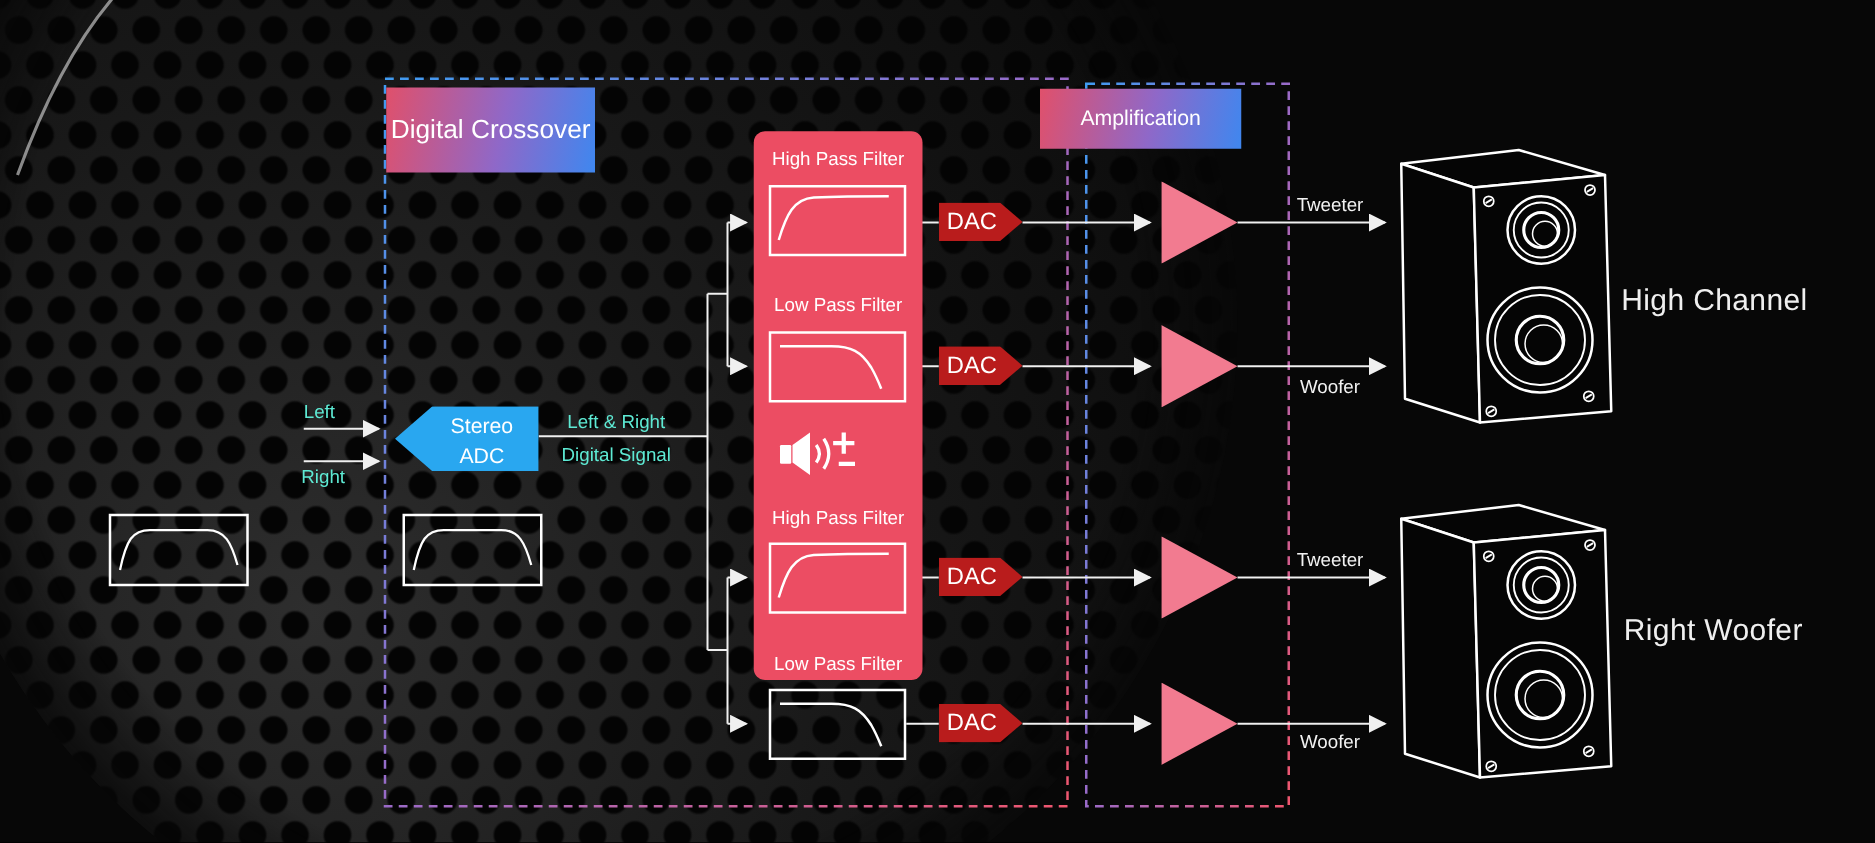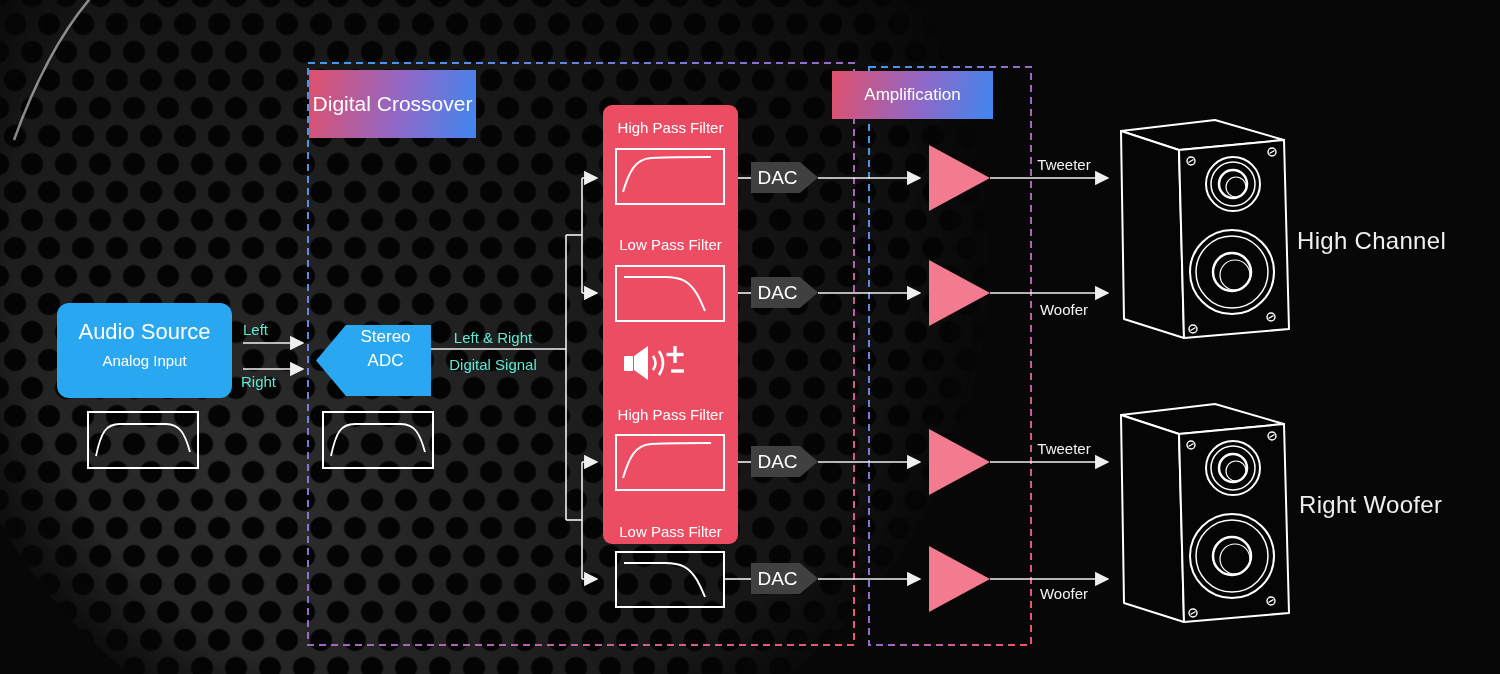--- a/index.html
+++ b/index.html
@@ -20,31 +20,31 @@
   
   .lbl{position:absolute;z-index:3;color:#5eead4;}
   .grad-box{position:absolute;z-index:3;display:flex;align-items:center;justify-content:center;
     background:linear-gradient(102deg,#e0506b 0%,#8f68c8 55%,#3f87ef 100%);
     color:#fff;}
   .blue{background:#29a7f0;}
   #audio-source{position:absolute;left:57px;top:303px;width:175px;height:95px;border-radius:12px;
     z-index:3;text-align:center;}
   #audio-source .t1{font-size:22px;margin-top:16px;}
   #audio-source .t2{font-size:15px;margin-top:7px;}
-  #adc{position:absolute;left:316px;top:325px;width:115px;height:71px;z-index:3;
+  #adc{position:absolute;left:316px;top:325px;width:115px;height:52px;z-index:3;
     clip-path:polygon(0 50%,26% 0,100% 0,100% 100%,26% 100%);
-    display:flex;flex-direction:column;align-items:center;justify-content:flex-start;
+    display:flex;flex-direction:column;align-items:center;justify-content:flex-end;
     padding-left:24px;box-sizing:border-box;font-size:17px;line-height:24px;}
   #xover-block{position:absolute;left:603px;top:105px;width:135px;height:439px;border-radius:9px;
     background:#ec4d63;z-index:3;}
   .ftitle{position:absolute;left:0;width:100%;text-align:center;font-size:15px;color:#fff;}
   .frect{position:absolute;left:12px;width:106px;height:53px;border:2px solid #fff;}
   .frect svg{display:block;}
   .vol{position:absolute;left:20px;width:70px;height:40px;}
-  .dac{position:absolute;left:751px;width:67px;height:31px;z-index:3;background:#404040;
+  .dac{position:absolute;left:751px;width:67px;height:31px;z-index:3;background:#b91c1c;
     clip-path:polygon(0 0,73% 0,100% 50%,73% 100%,0 100%);
     display:flex;align-items:center;justify-content:center;padding-right:14px;box-sizing:border-box;
     font-size:19px;}
   .amp{position:absolute;left:929px;width:61px;height:66px;z-index:3;background:#f27b90;
     clip-path:polygon(0 0,100% 50%,0 100%);}
   .driver{position:absolute;width:100px;text-align:center;font-size:15px;z-index:3;color:#f2f2f2;}
   .channel{position:absolute;font-size:24px;letter-spacing:0.3px;z-index:3;color:#efefef;}
   .small{font-size:15px;}
 </style>
 </head>
@@ -131,24 +131,20 @@
     <use href="#spk" transform="translate(0,284)"></use>
   </svg>
 
   <div class="grad-box" style="left:309px;top:70px;width:167px;height:68px;font-size:21px;">
     <span>Digital Crossover</span>
   </div>
   <div class="grad-box" style="left:832px;top:71px;width:161px;height:48px;font-size:17px;">
     <span>Amplification</span>
   </div>
 
-  <div id="audio-source" class="blue">
-    <div class="t1">Audio Source</div>
-    <div class="t2">Analog Input</div>
-  </div>
   <div class="lbl small" style="left:243px;top:321px;">Left</div>
   <div class="lbl small" style="left:241px;top:373px;">Right</div>
 
   <div id="adc" class="blue">
     <span>Stereo</span>
     <span>ADC</span>
   </div>
 
   <div class="lbl small" style="left:438px;top:329px;width:110px;text-align:center;">Left &amp; Right</div>
   <div class="lbl small" style="left:438px;top:356px;width:110px;text-align:center;">Digital Signal</div>

